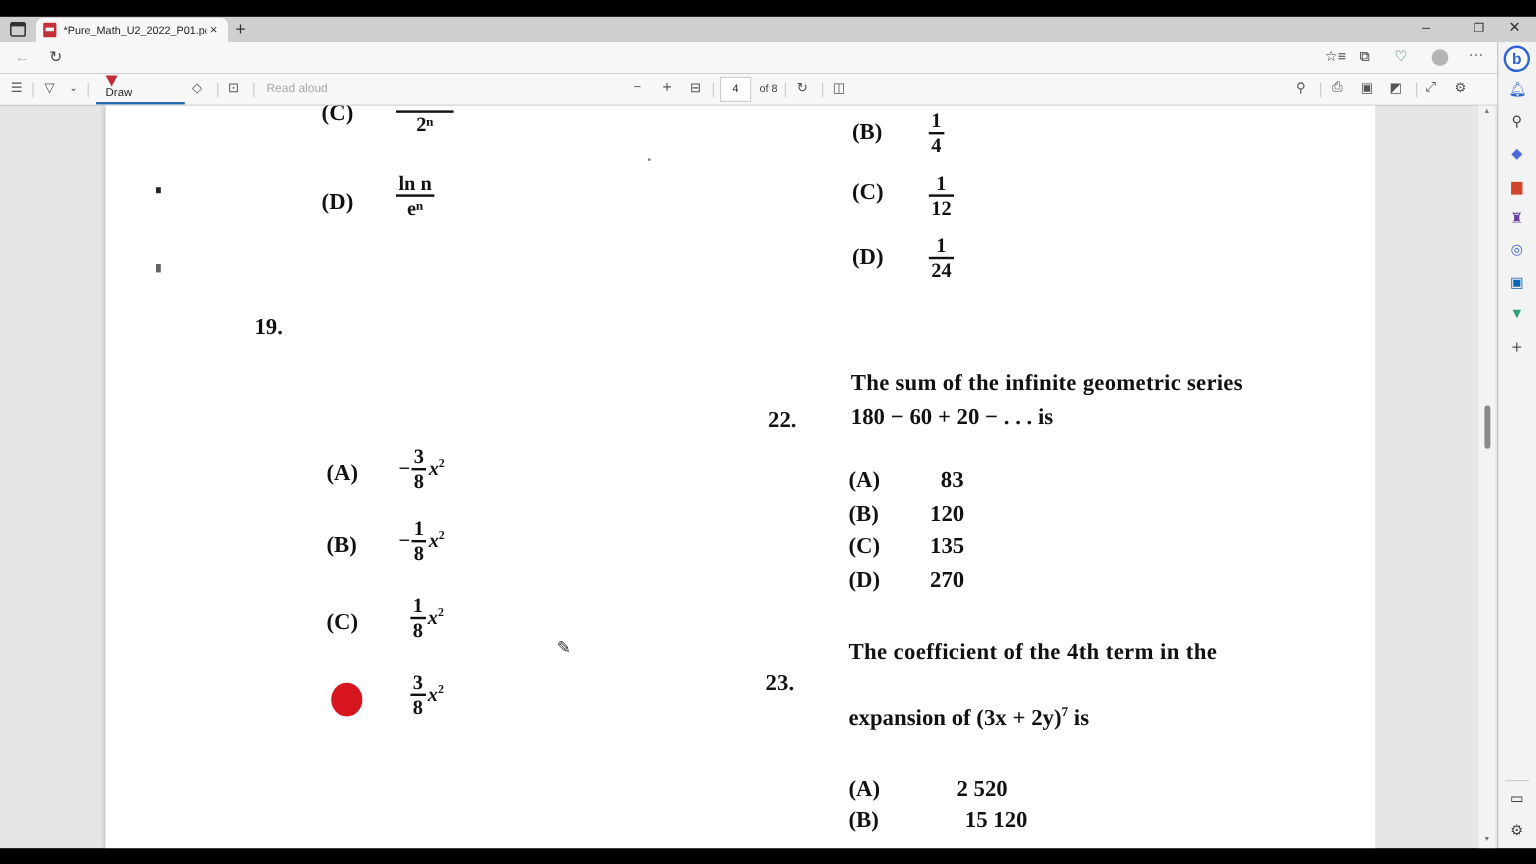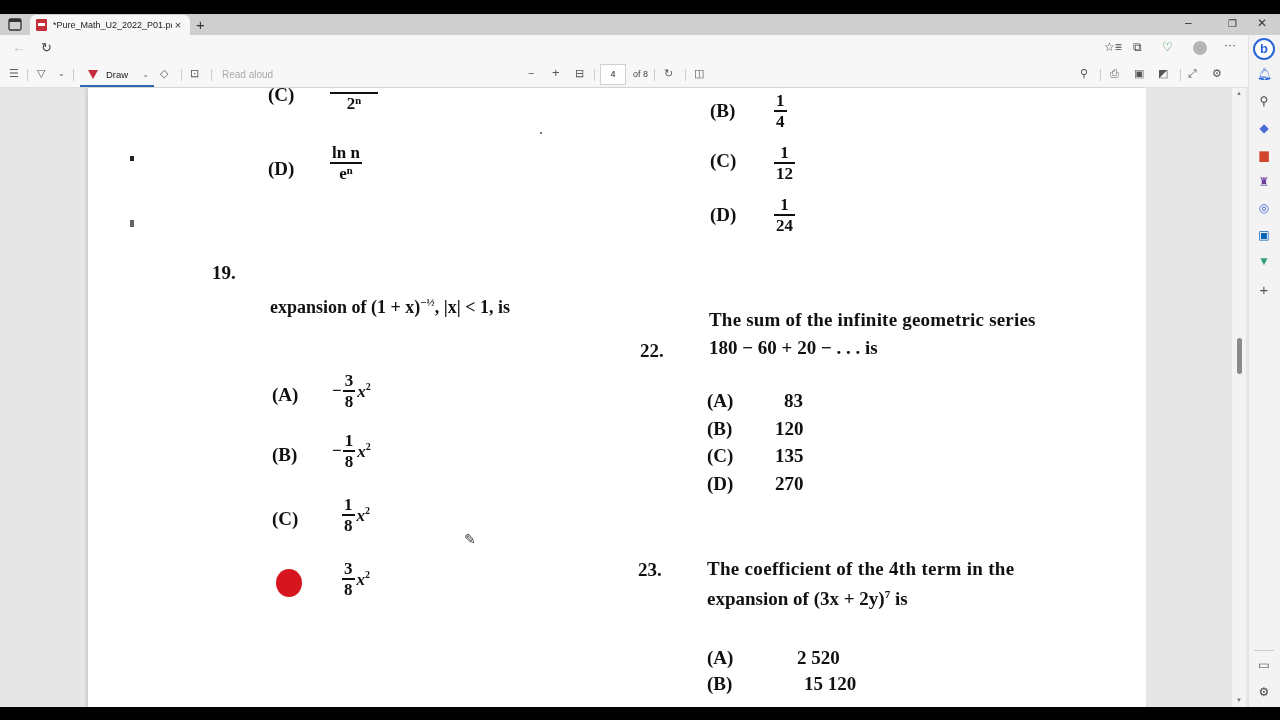--- a/index.html
+++ b/index.html
@@ -33,21 +33,21 @@
   
   .edge-sidebar { position: absolute; left: 1248px; top: 35px; width: 32px; height: 672px; background: #f3f3f3; border-left: 1px solid #e2e2e2; }
   .bing { position: absolute; left: 4px; top: 3px; width: 22px; height: 22px; border-radius: 50%; border: 2px solid #2b64d8; color: #2b64d8; font-weight: bold; font-size: 13px; text-align: center; line-height: 18px; background: #fff; }
   .sb-ico { position: absolute; left: 8px; width: 14px; height: 14px; font-size: 12px; text-align: center; line-height: 14px; }
   .sb-line { position: absolute; left: 5px; width: 20px; height: 1px; background: #ccc; }
 
   
   .pdf-toolbar { position: absolute; left: 0; top: 61px; width: 1248px; height: 27px; background: #f7f7f7; border-bottom: 1px solid #e0e0e0; }
   .tb { position: absolute; top: 6px; font-size: 11px; color: #555; }
   .tb-sep { position: absolute; top: 8px; width: 1px; height: 12px; background: #ccc; }
-  .draw-btn { position: absolute; left: 80px; top: 2px; width: 74px; height: 24px; display: flex; align-items: center; padding-left: 8px; font-size: 9.5px; color: #222; border-bottom: 2px solid #2b6cb0; }
+  .draw-btn { position: absolute; left: 80px; top: 2px; width: 74px; height: 24px; display: flex; align-items: flex-start; padding-left: 8px; font-size: 9.5px; color: #222; border-bottom: 2px solid #2b6cb0; flex-direction: column; }
   .draw-btn .tri { width: 0; height: 0; border-left: 5px solid transparent; border-right: 5px solid transparent; border-top: 9px solid #c42b3a; margin-right: 8px; }
   .draw-btn .chev { margin-left: 14px; font-size: 8px; color: #777; }
   .read-aloud { position: absolute; left: 222px; top: 8px; font-size: 10px; color: #aaa; }
   .page-input { position: absolute; left: 600px; top: 3px; width: 26px; height: 21px; border: 1px solid #d0d0d0; background: #fff; font-size: 9px; text-align: center; line-height: 19px; color: #222; }
   .page-of { position: absolute; left: 633px; top: 8px; font-size: 9px; color: #444; }
 
   
   .viewer { position: absolute; left: 0; top: 88px; width: 1248px; height: 619px; background: #e6e6e6; }
   .page { position: absolute; left: 88px; top: 0; width: 1058px; height: 619px; background: #fff; box-shadow: -2px 0 3px rgba(0,0,0,0.12); overflow: hidden; }
   .scroll-track { position: absolute; left: 1232px; top: 0; width: 14px; height: 619px; background: #f3f3f3; }
@@ -189,21 +189,20 @@
       <span class="den">12</span>
     </div>
     <span class="opt-label exam" style="left:622px;top:116px;">(D)</span>
     <div class="frac exam" style="left:686px;top:108px;">
       <span class="num">1</span>
       <span class="bar"></span>
       <span class="den">24</span>
     </div>
 
     <span class="q exam" style="left:124px;top:174px;">19.</span>
-    <span class="q exam" style="left:182px;top:208px;font-size:18px;"><span>expansion of (1 + x)</span><sup style="font-size:11px;">−½</sup><span>, |x| &lt; 1, is</span></span>
 
     <span class="opt-label exam" style="left:184px;top:296px;">(A)</span>
     <div class="expr exam" style="left:244px;top:284px;">
       <span class="sign">−</span>
       <span class="frac" style="position:static;">
           <span class="num">3</span>
           <span class="bar"></span>
           <span class="den">8</span>
         </span>
       <span class="xpow"><span>x</span><sup>2</sup></span>
@@ -249,21 +248,21 @@
     <span class="ans-row exam" style="left:619px;top:302px;">(A)</span>
     <span class="ans-row exam" style="left:696px;top:302px;">83</span>
     <span class="ans-row exam" style="left:619px;top:330px;">(B)</span>
     <span class="ans-row exam" style="left:687px;top:330px;">120</span>
     <span class="ans-row exam" style="left:619px;top:357px;">(C)</span>
     <span class="ans-row exam" style="left:687px;top:357px;">135</span>
     <span class="ans-row exam" style="left:619px;top:385px;">(D)</span>
     <span class="ans-row exam" style="left:687px;top:385px;">270</span>
 
     <span class="q exam" style="left:550px;top:471px;">23.</span>
-    <span class="q exam" style="left:619px;top:470px;letter-spacing:0.3px;">The coefficient of the 4th term in the</span>
+    <span class="q exam" style="left:619px;top:445px;letter-spacing:0.3px;">The coefficient of the 4th term in the</span>
     <span class="q exam" style="left:619px;top:500px;"><span>expansion of (3x + 2y)</span><sup style="font-size:11px;">7</sup><span> is</span></span>
 
     <span class="ans-row exam" style="left:619px;top:559px;">(A)</span>
     <span class="ans-row exam" style="left:709px;top:559px;">2 520</span>
     <span class="ans-row exam" style="left:619px;top:585px;">(B)</span>
     <span class="ans-row exam" style="left:716px;top:585px;">15 120</span>
   </div>
 
   <div class="scroll-track">
     <span class="scroll-arrow" style="top:2px;">▲</span>

